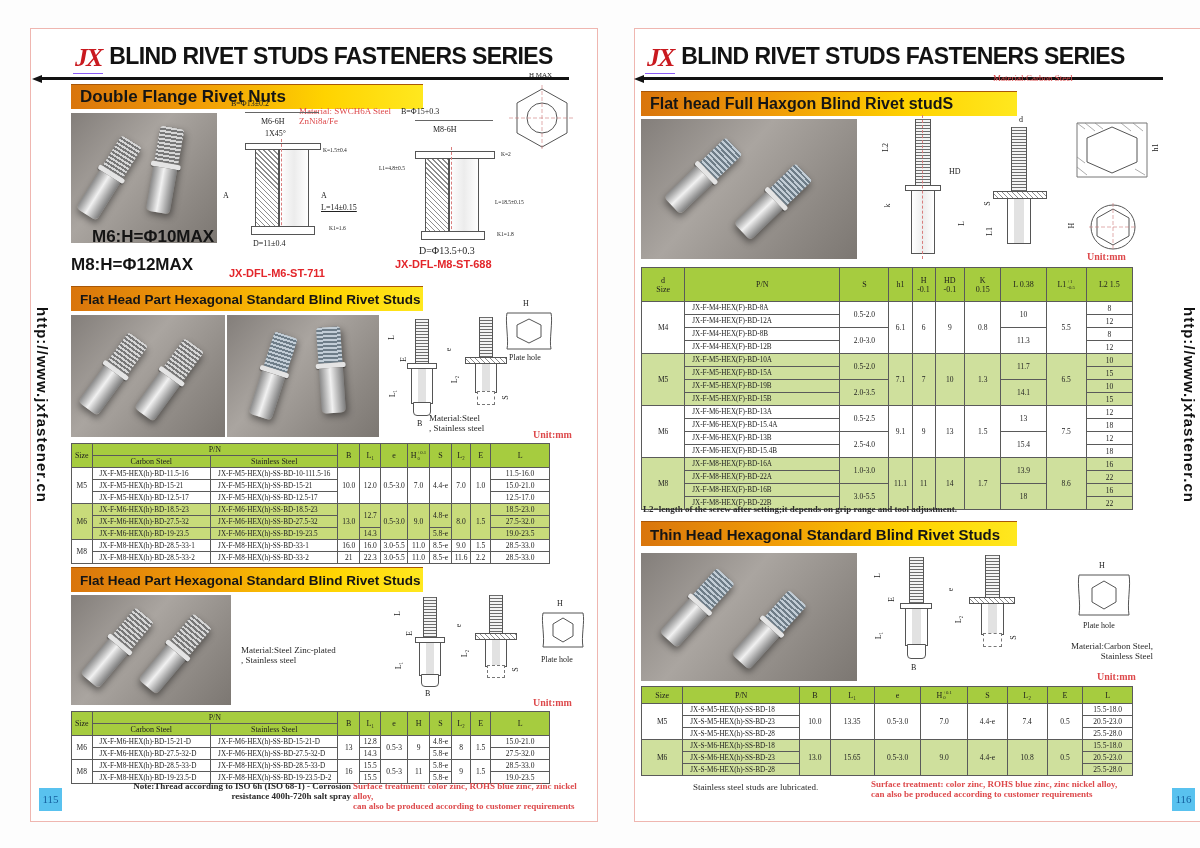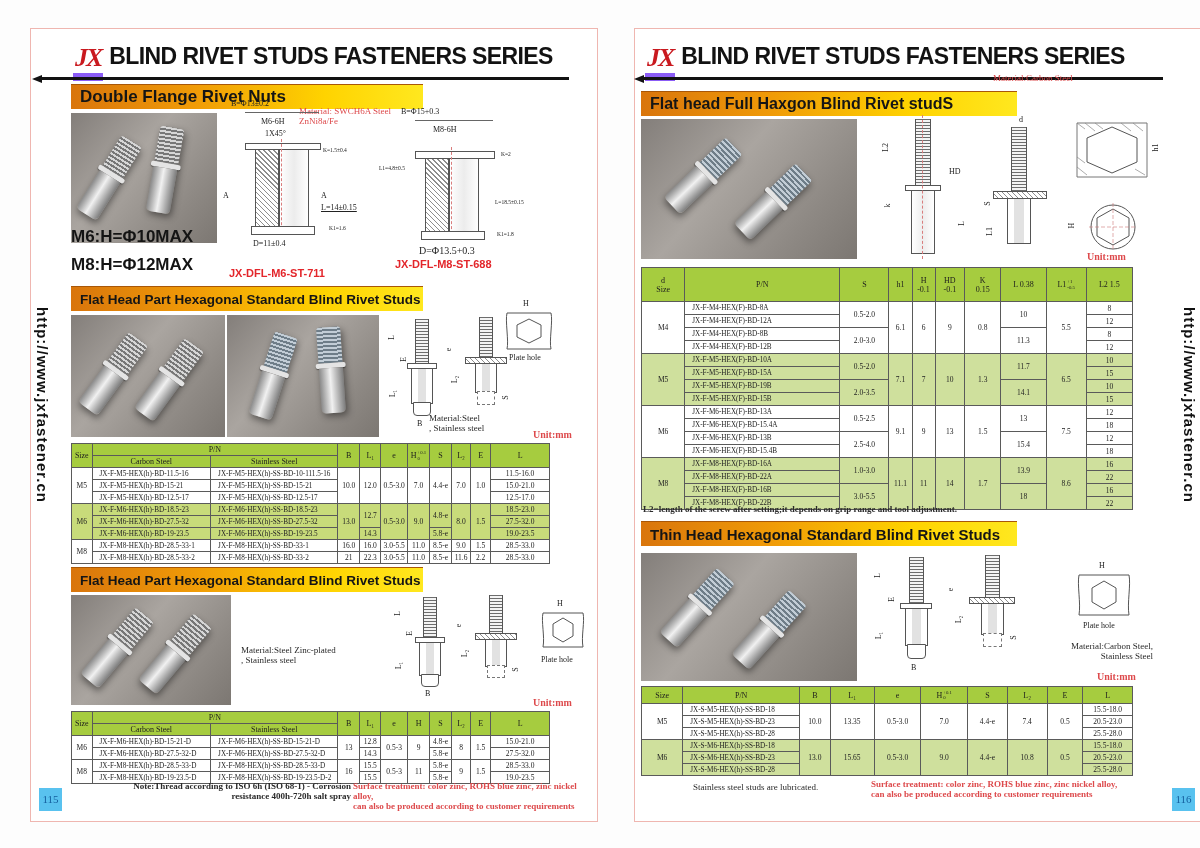--- a/index.html
+++ b/index.html
@@ -2,21 +2,21 @@
 <html><head>
 <meta charset="utf-8">
 <style>
   html,body{margin:0;padding:0;}
   body{width:1200px;height:848px;position:relative;background:#fdfdfd;font-family:"Liberation Serif",serif;color:#1a1a1a;overflow:hidden;}
   .page{position:absolute;top:28px;width:566px;height:792px;border:1px solid #efb6b0;background:#fff;}
   .pg-left{left:30px;} .pg-right{left:634px;}
   .abs{position:absolute;}
   .pre{white-space:pre-line;}
   
-  .brand{font:italic bold 26px "Liberation Serif",serif;color:#c9191f;letter-spacing:-2px;border-bottom:8px solid #8b5cf6;padding:0 2px;}
+  .brand{font:italic bold 26px "Liberation Serif",serif;color:#c9191f;letter-spacing:-2px;border-bottom:1px solid #8b5cf6;padding:0 2px;}
   .htitle{font:bold 23px "Liberation Sans",sans-serif;color:#121212;letter-spacing:-0.6px;white-space:nowrap;}
   .hrule{position:absolute;height:3px;background:#121212;}
   .harrow{position:absolute;width:0;height:0;border-top:4px solid transparent;border-bottom:4px solid transparent;border-right:10px solid #121212;}
   
   .banner{position:absolute;height:25px;background:linear-gradient(90deg,#d9750c,#f09b07 35%,#ffd300 72%,#ffe81f);border-top:1px solid #a85708;display:flex;align-items:center;padding-left:9px;font-family:"Liberation Sans",sans-serif;font-weight:bold;color:#151515;box-sizing:border-box;}
   .rednote{color:#dd4a4c;font:bold 9px "Liberation Serif",serif;}
   .blacknote{color:#2a2a2a;font:bold 9px "Liberation Serif",serif;text-align:right;}
   .pn-red{font:bold 11px "Liberation Sans",sans-serif;color:#e3262b;white-space:nowrap;}
   .spec{font:bold 17px "Liberation Sans",sans-serif;color:#141414;white-space:nowrap;}
   .unit{font:bold 10px "Liberation Serif",serif;color:#dd4a4c;}
@@ -80,21 +80,21 @@
         <div class="thr"></div>
         <div class="col"></div>
         <div class="bod"></div>
       </div>
     <div class="ps grey" style="left:82px;top:14px;transform:rotate(10deg);">
         <div class="thr"></div>
         <div class="col"></div>
         <div class="bod"></div>
       </div>
   </div>
-  <div class="spec abs" style="top:198px;left:40px;">M6:H=Φ10MAX</div>
+  <div class="spec abs" style="top:198px;left:40px;padding-left:21px;">M6:H=Φ10MAX</div>
   <div class="spec abs" style="top:226px;left:40px;">M8:H=Φ12MAX</div>
 
   <div class="dwrap" style="top:70px;left:186px;width:160px;height:160px;">
     <span class="dl" style="left:14px;top:0;">B=Φ13±0.2</span>
     <div class="dline" style="left:28px;top:13px;width:74px;height:1px;"></div>
     <span class="dl" style="left:44px;top:18px;">M6-6H</span>
     <span class="dl" style="left:48px;top:30px;">1X45°</span>
     <div class="box" style="left:28px;top:44px;width:74px;height:5px;"></div>
     <div class="hatch" style="left:38px;top:50px;width:22px;height:76px;"></div>
     <div class="box" style="left:62px;top:50px;width:28px;height:76px;background:linear-gradient(90deg,#fff,#ececec 50%,#fff);"></div>
@@ -117,20 +117,29 @@
     <div class="box" style="left:70px;top:59px;width:28px;height:72px;background:linear-gradient(90deg,#fff,#ececec 50%,#fff);"></div>
     <div class="cl" style="left:72px;top:48px;height:92px;"></div>
     <div class="box" style="left:42px;top:132px;width:62px;height:7px;"></div>
     <span class="dl sm" style="left:0;top:66px;">L1=4.8±0.5</span>
     <span class="dl sm" style="left:122px;top:52px;">K=2</span>
     <span class="dl sm" style="left:116px;top:100px;">L=18.5±0.15</span>
     <span class="dl sm" style="left:118px;top:132px;">K1=1.8</span>
     <span class="dl" style="left:40px;top:146px;font-size:10px;">D=Φ13.5+0.3</span>
   </div>
 
+  <div class="dwrap" style="top:42px;left:468px;width:88px;height:96px;">
+    <span class="dl" style="left:30px;top:0;font-size:7px;">H MAX</span>
+    <svg width="70" height="70" style="position:absolute;left:8px;top:12px;">
+      <polygon points="35,6 60,20 60,50 35,64 10,50 10,20" fill="none" stroke="#555"></polygon>
+      <circle cx="35" cy="35" r="15" fill="none" stroke="#555"></circle>
+      <line x1="35" y1="2" x2="35" y2="68" stroke="#c77" stroke-width="0.6" stroke-dasharray="4 2"></line>
+      <line x1="2" y1="35" x2="68" y2="35" stroke="#c77" stroke-width="0.6" stroke-dasharray="4 2"></line>
+    </svg>
+  </div>
   <div class="pn-red abs" style="top:230px;left:198px;margin-top:8px;">JX-DFL-M6-ST-711</div>
   <div class="pn-red abs" style="top:229px;left:364px;">JX-DFL-M8-ST-688</div>
 
   <div class="banner" style="top:257px;left:40px;width:352px;font-size:13.5px;">
     <span>Flat Head Part Hexagonal Standard Blind Rivet Studs</span>
   </div>
   <div class="ph" style="top:286px;left:40px;width:154px;height:122px;">
     <div class="ps grey" style="left:30px;top:16px;transform:rotate(36deg);">
         <div class="thr"></div>
         <div class="col"></div>

